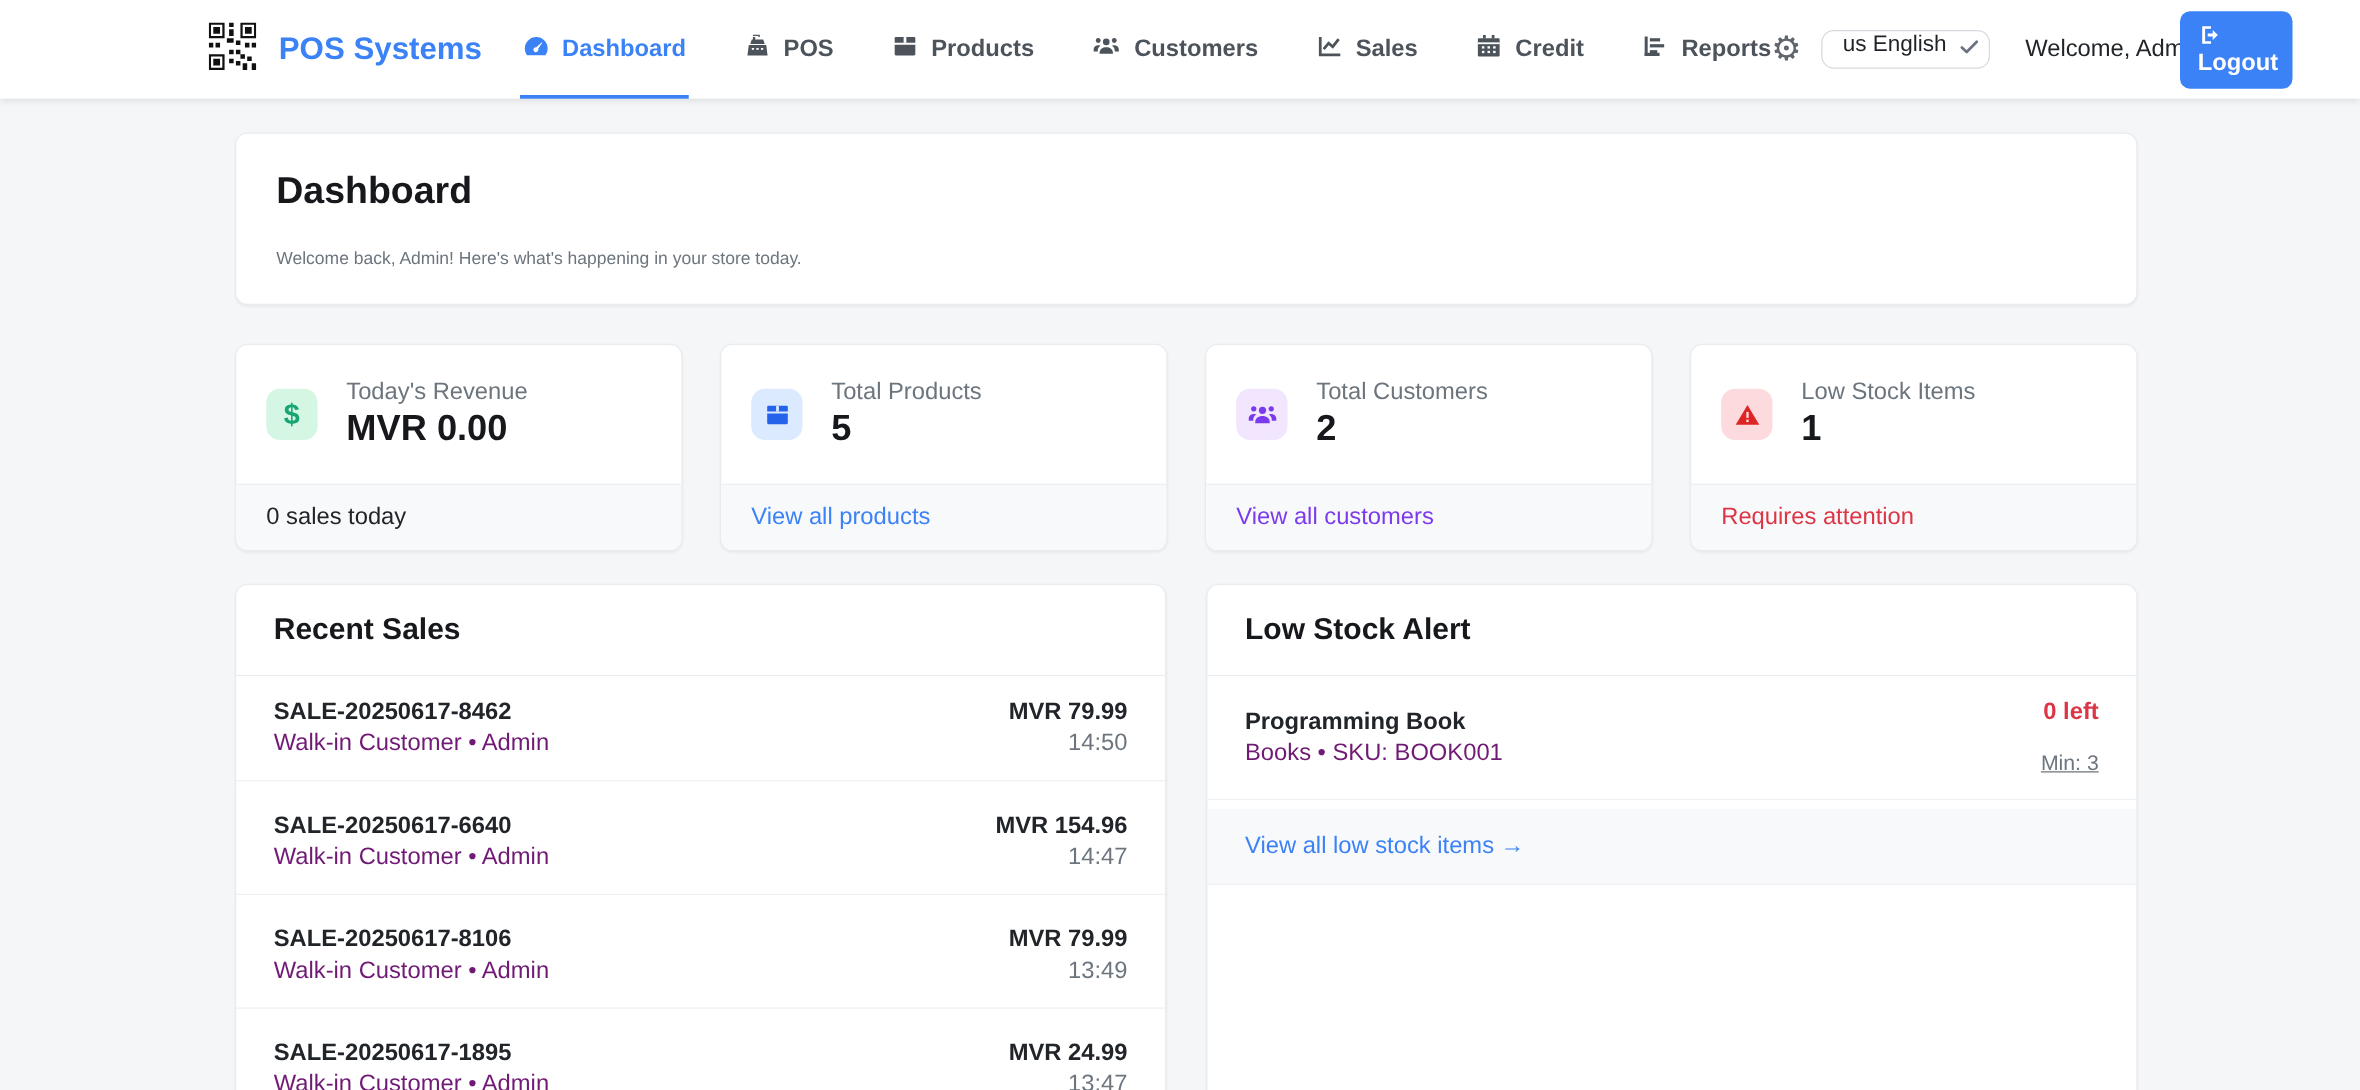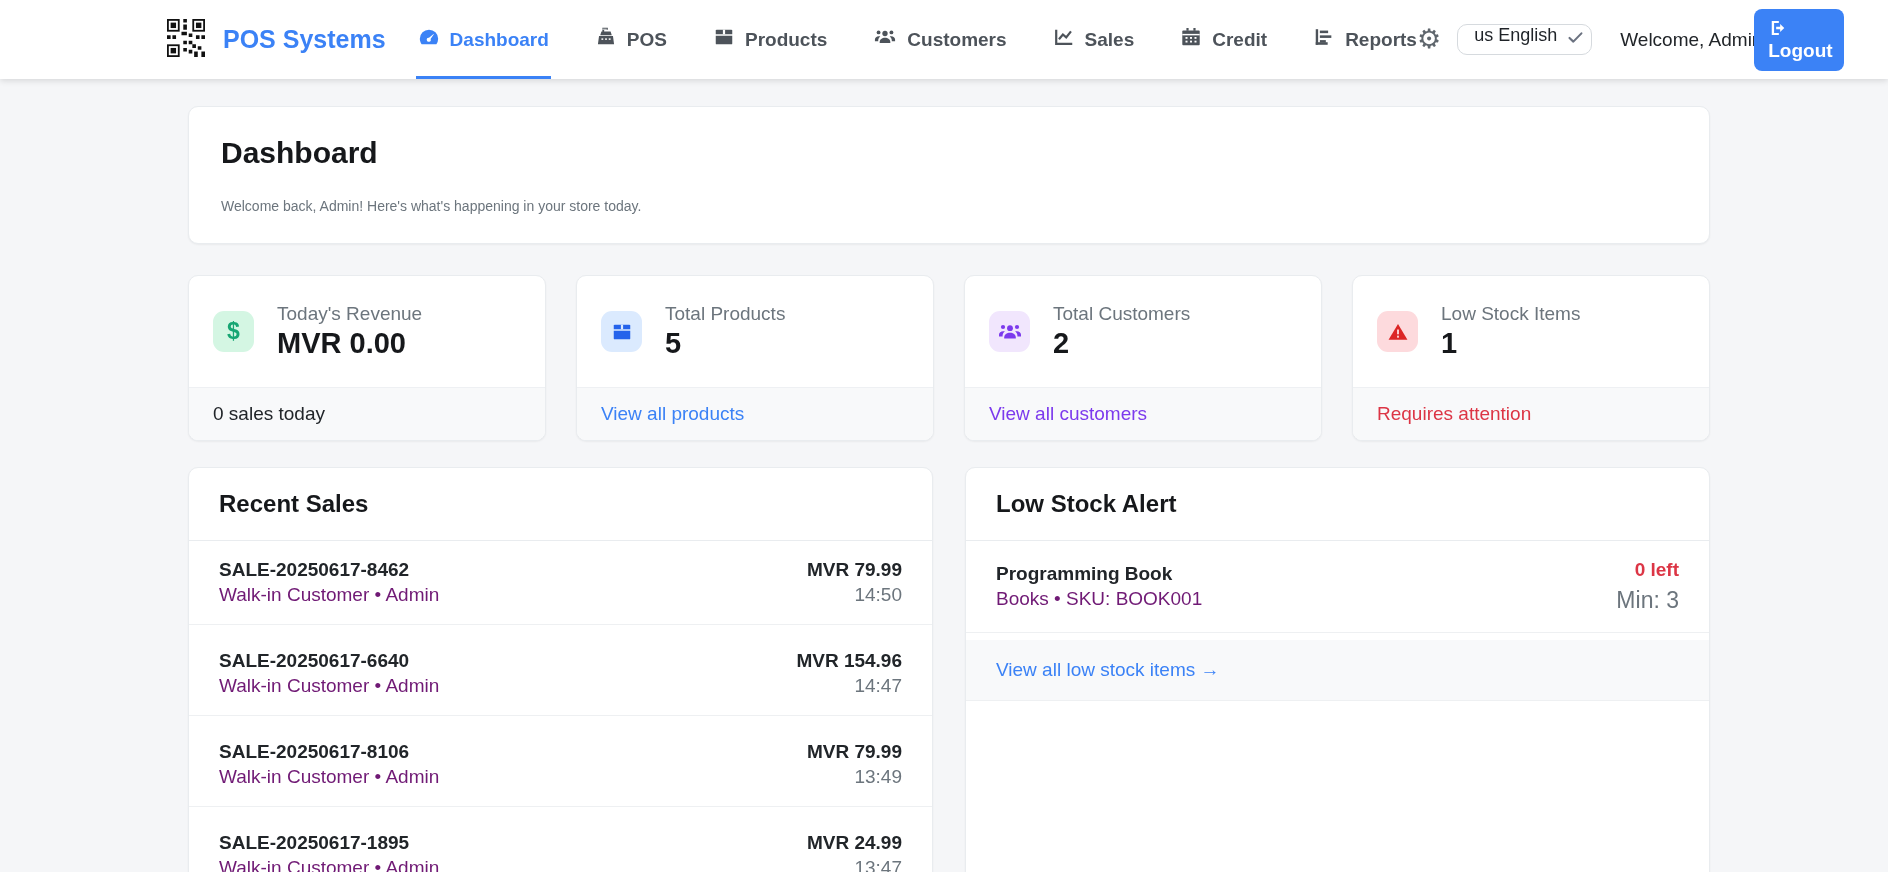--- a/index.html
+++ b/index.html
@@ -42,21 +42,21 @@
     position:relative; border:1px solid #d6dade; border-radius:10px;
     background:#fff; padding:0 34px 8px 16px;
     font-size:18px; color:#1f2328; cursor:pointer;
   }
   .lang-select .caret { position:absolute; right:5px; top:50%; transform:translateY(-50%); }
   .welcome { width:100px; font-size:19px; line-height:1.45; color:#212529; margin-left:14px; }
   .logout-btn {
     border:none; background:#3b82f6; color:#fff;
     border-radius:8px; width:90px; padding:9px 14px;
     font-family:inherit; font-size:19px; font-weight:600; line-height:22px;
-    text-align:left; cursor:pointer; margin-left:20px;
+    text-align:left; cursor:pointer; margin-left:10px;
   }
   .logout-btn .ic { display:block; height:22px; }
 
   
   main { padding:27px 178px 0 188px; }
   .card {
     background:#fff; border:1px solid #e9ecef; border-radius:10px;
     box-shadow:0 1px 2px rgba(0,0,0,.05);
   }
   .header-card { padding:29px 32px; }
@@ -96,21 +96,21 @@
     display:flex; justify-content:space-between; align-items:center;
     padding:18px 30px; border-bottom:1px solid #eef0f2; margin-bottom:7px;
     background:#fff; cursor:pointer;
   }
   .row-title { font-size:19px; font-weight:700; color:#212529; }
   .row-meta  { font-size:19px; color:#701a75; margin-top:3px; }
   .row-right { text-align:right; }
   .row-amount { font-size:19px; font-weight:700; color:#212529; }
   .row-time { font-size:19px; color:#6c757d; margin-top:3px; }
   .stock-left { font-size:19px; font-weight:700; color:#dc3545; }
-  .stock-min  { font-size:23px; color:#6c757d; margin-top:6px; }
+  .stock-min  { font-size:17px; color:#6c757d; margin-top:20px;text-decoration:underline; }
   .panel-link-strip {
     background:#f8f9fa; padding:19px 30px; border-bottom:1px solid #eef0f2;
   }
   .panel-link-strip a { font-size:19px; color:#3b82f6; text-decoration:none; cursor:pointer; }
 </style>
 </head>
 <body>
 
 <div class="page">
 

